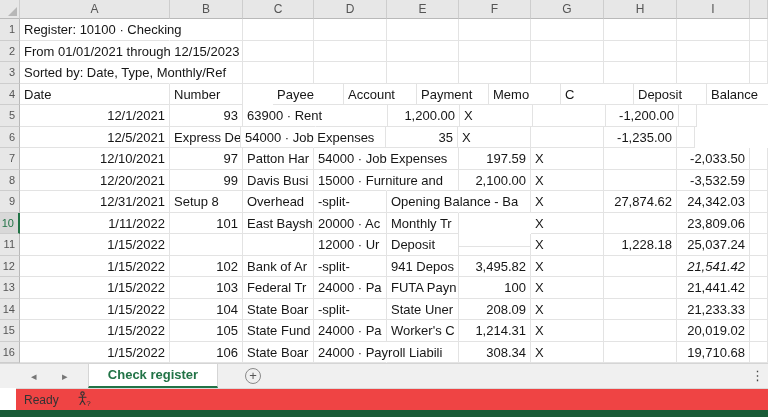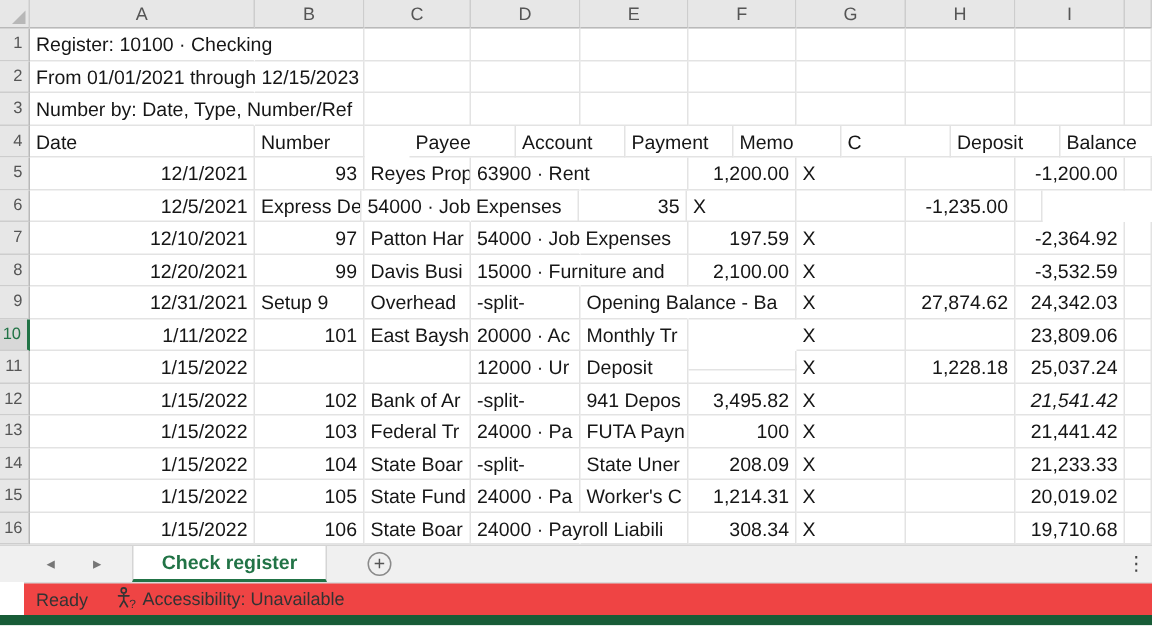--- a/index.html
+++ b/index.html
@@ -84,21 +84,21 @@
         <div class="cell" style="width: 73px;"></div>
         <div class="cell" style="width: 72px;"></div>
         <div class="cell" style="width: 72px;"></div>
         <div class="cell" style="width: 73px;"></div>
         <div class="cell" style="width: 73px;"></div>
         <div class="cell" style="width: 73px;"></div>
         <div class="cell" style="width: 18px;"></div>
       </div>
       <div class="row">
         <div class="rh" style="width: 20px;">3</div>
-        <div class="cell ov" style="width: 150px;"><span class="t">Number by: Date, Type, Number/Ref</span></div>
+        <div class="cell ov" style="width: 150px;"><span class="t">Sorted by: Date, Type, Monthly/Ref</span></div>
         <div class="cell" style="width: 73px;"></div>
         <div class="cell" style="width: 71px;"></div>
         <div class="cell" style="width: 73px;"></div>
         <div class="cell" style="width: 72px;"></div>
         <div class="cell" style="width: 72px;"></div>
         <div class="cell" style="width: 73px;"></div>
         <div class="cell" style="width: 73px;"></div>
         <div class="cell" style="width: 73px;"></div>
         <div class="cell" style="width: 18px;"></div>
       </div>
@@ -112,21 +112,20 @@
         <div class="cell" style="width: 72px;">Memo</div>
         <div class="cell" style="width: 73px;">C</div>
         <div class="cell" style="width: 73px;">Deposit</div>
         <div class="cell" style="width: 73px;">Balance</div>
         <div class="cell" style="width: 18px;"></div>
       </div>
       <div class="row">
         <div class="rh" style="width: 20px;">5</div>
         <div class="cell r" style="width: 150px;">12/1/2021</div>
         <div class="cell r" style="width: 73px;">93</div>
-        <div class="cell" style="width: 71px;">Reyes Prop</div>
         <div class="cell ov" style="width: 73px;"><span class="t">63900 · Rent</span></div>
         <div class="cell" style="width: 72px;"></div>
         <div class="cell r" style="width: 72px;">1,200.00</div>
         <div class="cell" style="width: 73px;">X</div>
         <div class="cell r" style="width: 73px;"></div>
         <div class="cell r" style="width: 73px;">-1,200.00</div>
         <div class="cell" style="width: 18px;"></div>
       </div>
       <div class="row">
         <div class="rh" style="width: 20px;">6</div>
@@ -143,40 +142,40 @@
       <div class="row">
         <div class="rh" style="width: 20px;">7</div>
         <div class="cell r" style="width: 150px;">12/10/2021</div>
         <div class="cell r" style="width: 73px;">97</div>
         <div class="cell" style="width: 71px;">Patton Har</div>
         <div class="cell ov" style="width: 73px;"><span class="t">54000 · Job Expenses</span></div>
         <div class="cell" style="width: 72px;"></div>
         <div class="cell r" style="width: 72px;">197.59</div>
         <div class="cell" style="width: 73px;">X</div>
         <div class="cell r" style="width: 73px;"></div>
-        <div class="cell r" style="width: 73px;">-2,364.92</div>
+        <div class="cell r" style="width: 73px;">-2,033.50</div>
         <div class="cell" style="width: 18px;"></div>
       </div>
       <div class="row">
         <div class="rh" style="width: 20px;">8</div>
         <div class="cell r" style="width: 150px;">12/20/2021</div>
         <div class="cell r" style="width: 73px;">99</div>
         <div class="cell" style="width: 71px;">Davis Busi</div>
         <div class="cell ov" style="width: 73px;"><span class="t">15000 · Furniture and</span></div>
         <div class="cell" style="width: 72px;"></div>
         <div class="cell r" style="width: 72px;">2,100.00</div>
         <div class="cell" style="width: 73px;">X</div>
         <div class="cell r" style="width: 73px;"></div>
         <div class="cell r" style="width: 73px;">-3,532.59</div>
         <div class="cell" style="width: 18px;"></div>
       </div>
       <div class="row">
         <div class="rh" style="width: 20px;">9</div>
         <div class="cell r" style="width: 150px;">12/31/2021</div>
-        <div class="cell" style="width: 73px;">Setup 9</div>
+        <div class="cell" style="width: 73px;">Setup 8</div>
         <div class="cell" style="width: 71px;">Overhead</div>
         <div class="cell" style="width: 73px;">-split-</div>
         <div class="cell ov" style="width: 72px;"><span class="t">Opening Balance - Ba</span></div>
         <div class="cell r" style="width: 72px;"></div>
         <div class="cell" style="width: 73px;">X</div>
         <div class="cell r" style="width: 73px;">27,874.62</div>
         <div class="cell r" style="width: 73px;">24,342.03</div>
         <div class="cell" style="width: 18px;"></div>
       </div>
       <div class="row">
@@ -285,18 +284,17 @@
   </div>
 
   <div class="statusbar">
     <span class="ready">Ready</span>
     <span class="acc">
       <svg width="16" height="16" viewBox="0 0 16 16">
         <circle cx="6.5" cy="2.6" r="1.7" fill="none" stroke="#333" stroke-width="1.1"></circle>
         <path d="M3 6.2 L10 6.2 M6.5 5 L6.5 9.2 M6.5 9.2 L4 13.5 M6.5 9.2 L9 13.5" fill="none" stroke="#333" stroke-width="1.1" stroke-linecap="round"></path>
         <text x="10.2" y="14.5" font-size="8" fill="#333" font-family="Liberation Sans, sans-serif">?</text>
       </svg>
-      <span>Accessibility: Unavailable</span>
     </span>
   </div>
 
   <div class="greenbar"></div>
 </div>
 
 </body></html>

